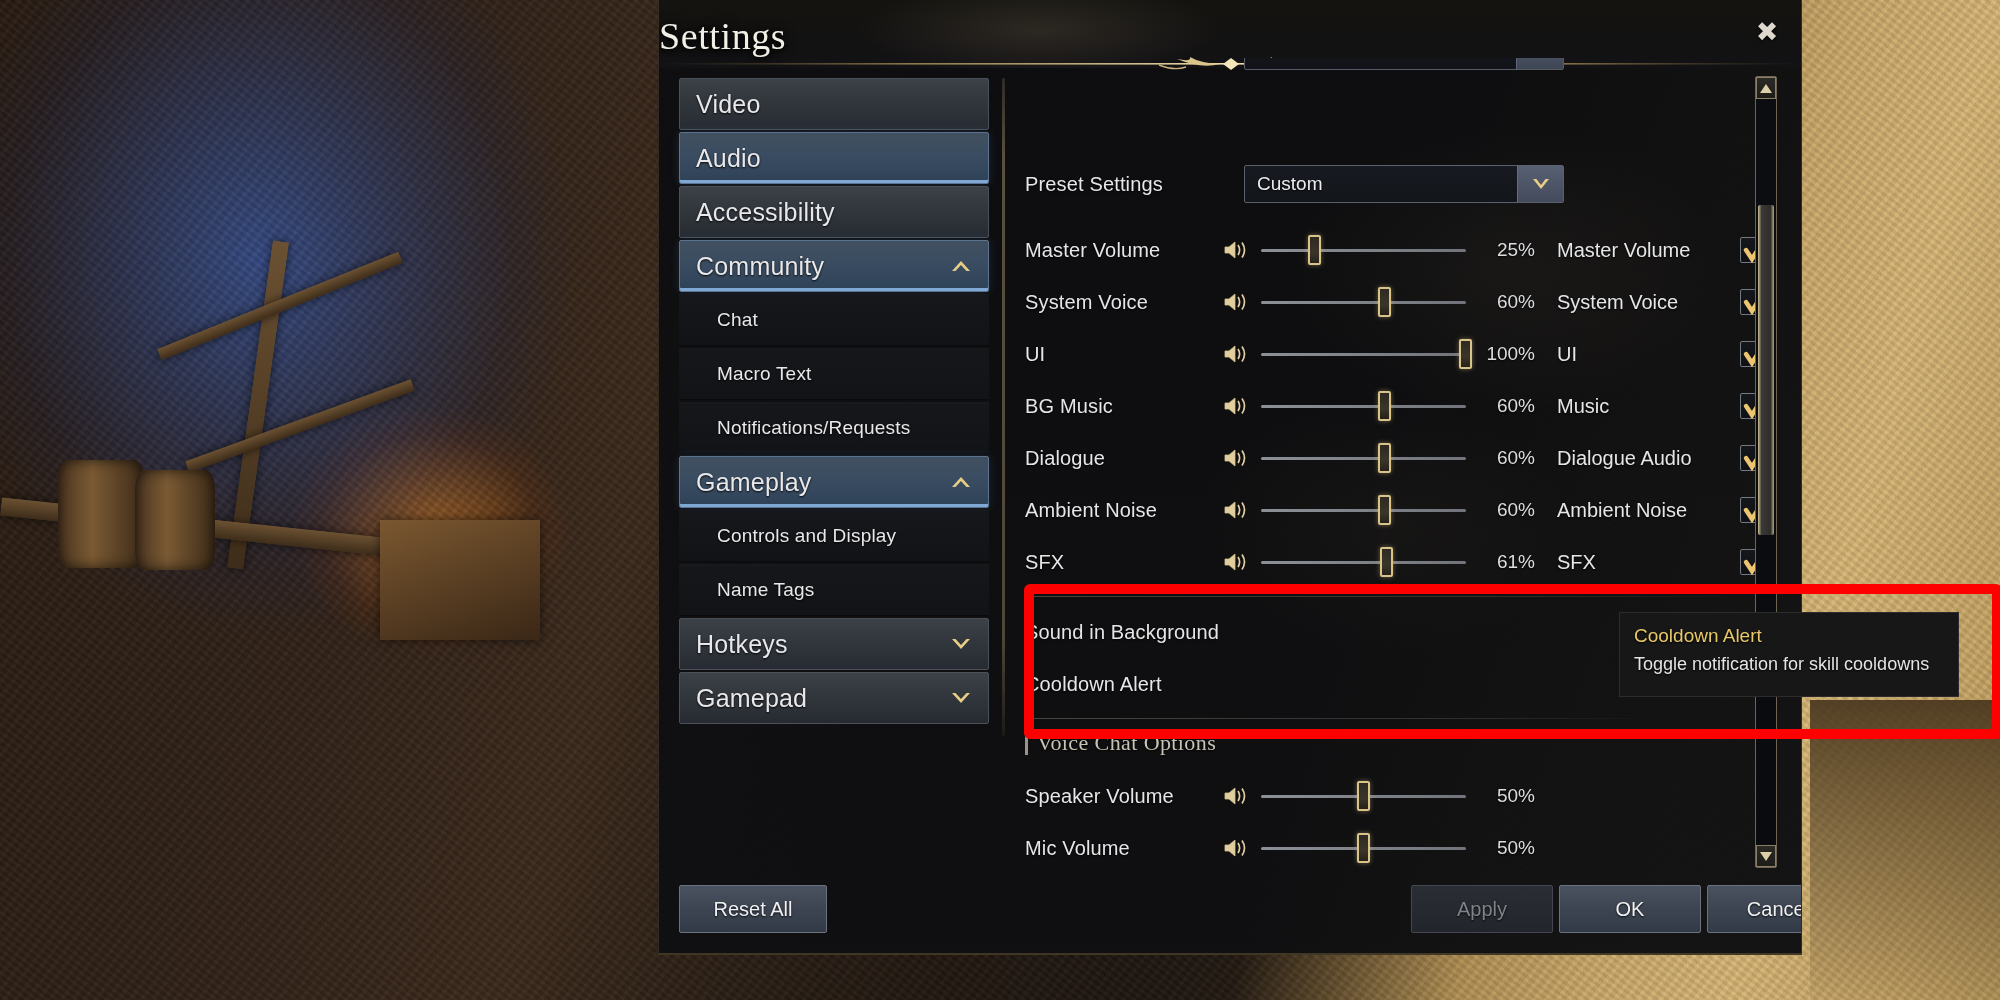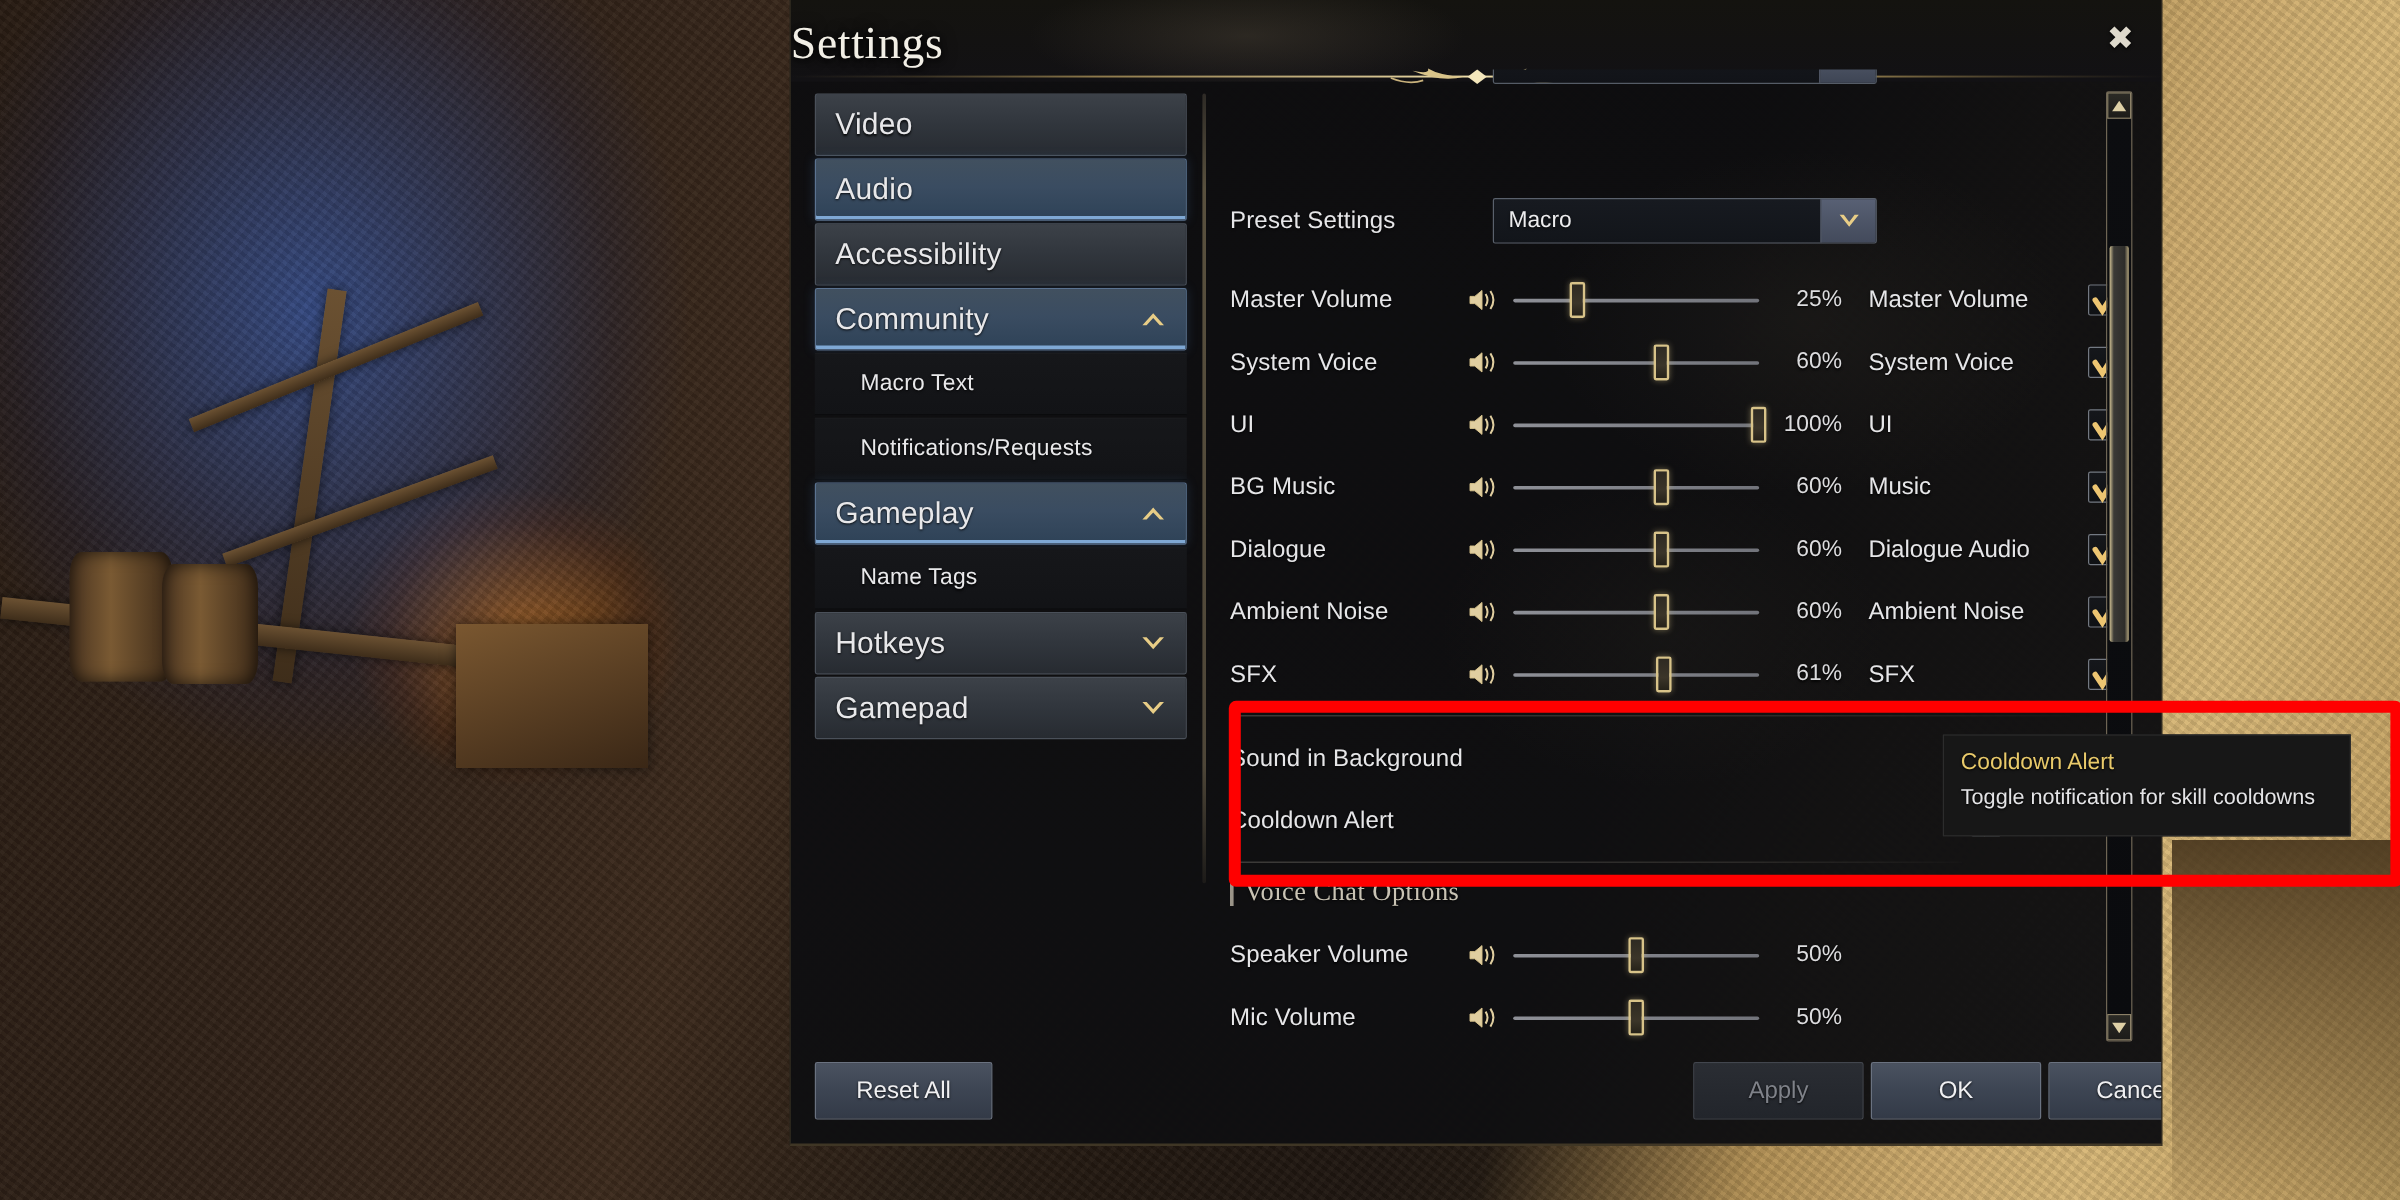--- a/index.html
+++ b/index.html
@@ -411,38 +411,44 @@
 
     <div class="nav-item top selected">
       <span class="label">Community</span>
       <span class="nav-chevron">
         <svg width="22" height="16" viewBox="0 0 22 16">
             <path d="M2 13 L11 3 L20 13 L16.5 13 L11 7 L5.5 13 Z" fill="#e8cd86"></path>
           </svg>
       </span>
     </div>
 
+    <div class="nav-item sub">
+      <span class="label">Chat</span>
+    </div>
 
     <div class="nav-item sub">
       <span class="label">Macro Text</span>
     </div>
 
     <div class="nav-item sub">
       <span class="label">Notifications/Requests</span>
     </div>
 
     <div class="nav-item top selected">
       <span class="label">Gameplay</span>
       <span class="nav-chevron">
         <svg width="22" height="16" viewBox="0 0 22 16">
             <path d="M2 13 L11 3 L20 13 L16.5 13 L11 7 L5.5 13 Z" fill="#e8cd86"></path>
           </svg>
       </span>
     </div>
 
+    <div class="nav-item sub">
+      <span class="label">Controls and Display</span>
+    </div>
 
     <div class="nav-item sub">
       <span class="label">Name Tags</span>
     </div>
 
     <div class="nav-item top">
       <span class="label">Hotkeys</span>
       <span class="nav-chevron">
         <svg width="22" height="16" viewBox="0 0 22 16">
             <path d="M2 3 L11 13 L20 3 L16.5 3 L11 9 L5.5 3 Z" fill="#e8cd86"></path>
@@ -465,21 +471,21 @@
   <div id="content">
     <div class="content-bleed"></div>
 
     <div id="partial-dropdown">
       <div class="arrow-box"></div>
     </div>
 
     <div class="row" style="top:100px;">
       <span class="row-label">Preset Settings</span>
       <div class="dropdown" style="left:219px;top:7px;width:320px;">
-        <span class="dd-value">Macro</span>
+        <span class="dd-value">Custom</span>
         <span class="dd-arrow">
           <svg width="20" height="14" viewBox="0 0 20 14">
               <path d="M2 2 L10 12 L18 2 L14.5 2 L10 8 L5.5 2 Z" fill="#e8cd86"></path>
             </svg>
         </span>
       </div>
     </div>
 
     <div class="row" style="top:166px;">
       <span class="row-label">Master Volume</span>

